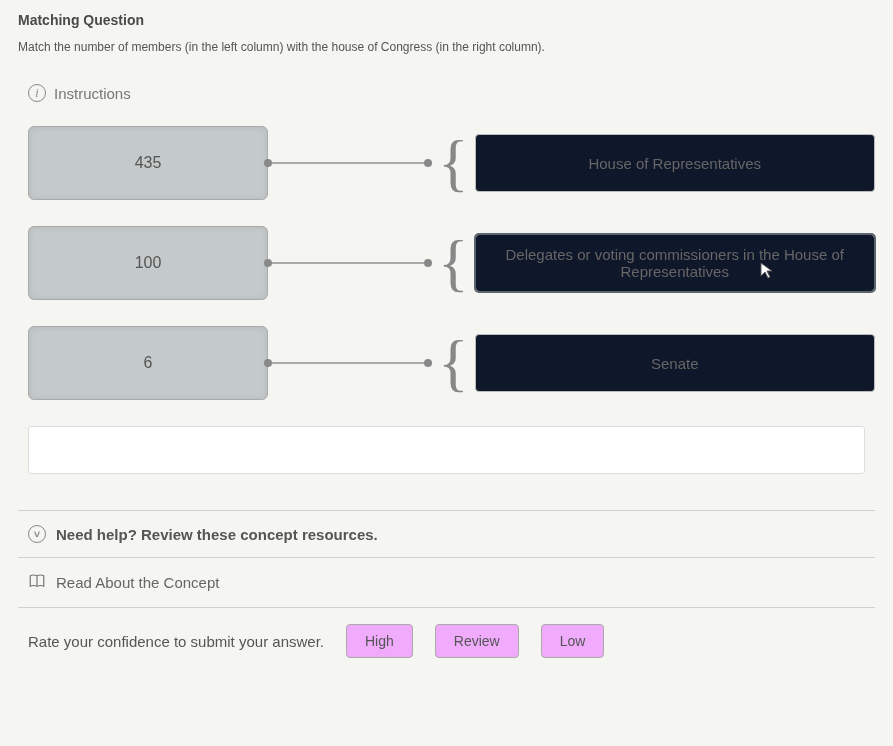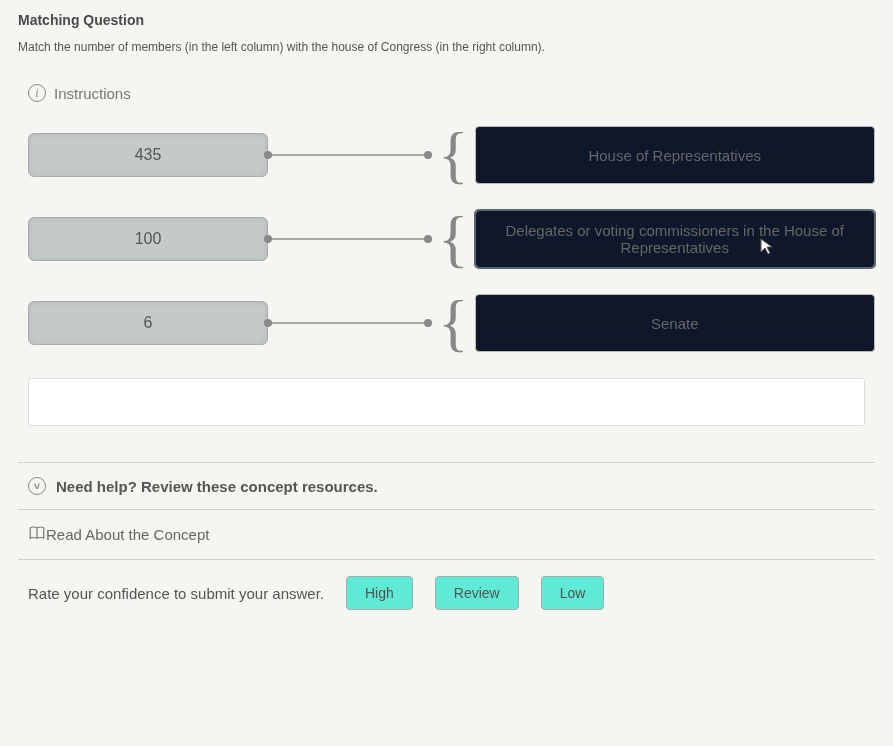--- a/index.html
+++ b/index.html
@@ -43,21 +43,21 @@
     color: #888;
   }
   .match-rows { margin-left: 10px; }
   .match-row {
     display: flex;
     align-items: center;
     margin-bottom: 26px;
   }
   .left-box {
     width: 240px;
-    height: 44px;
+    height: 74px;
     background: #c4c9c9;
     border: 1px solid #aaa;
     border-radius: 6px;
     display: flex;
     align-items: center;
     justify-content: center;
     color: #555;
     font-size: 16px;
     box-shadow: inset 0 0 6px rgba(0,0,0,0.08);
   }
@@ -127,35 +127,36 @@
     border: 1.5px solid #888;
     border-radius: 50%;
     display:flex;align-items:center;justify-content:center;
     font-size:11px;color:#888;
   }
   .read-section {
     border-bottom: 1px solid #d0d0d0;
     padding: 14px 10px;
     display: flex;
     align-items: center;
+    gap: 10px;
     color: #666;
     font-size: 15px;
   }
   .book-icon svg { width:18px; height:18px; }
   .footer {
     padding: 16px 10px;
     display: flex;
     align-items: center;
     gap: 22px;
     color: #555;
     font-size: 15px;
   }
   .conf-btn {
     border: 1.5px solid #aaa;
-    background: #5eead4;
+    background: #f0abfc;
     border-radius: 4px;
     padding: 8px 18px;
     font-size: 14px;
     color: #555;
     cursor: pointer;
   }
   .cursor-icon {
     position: absolute;
     pointer-events: none;
   }

